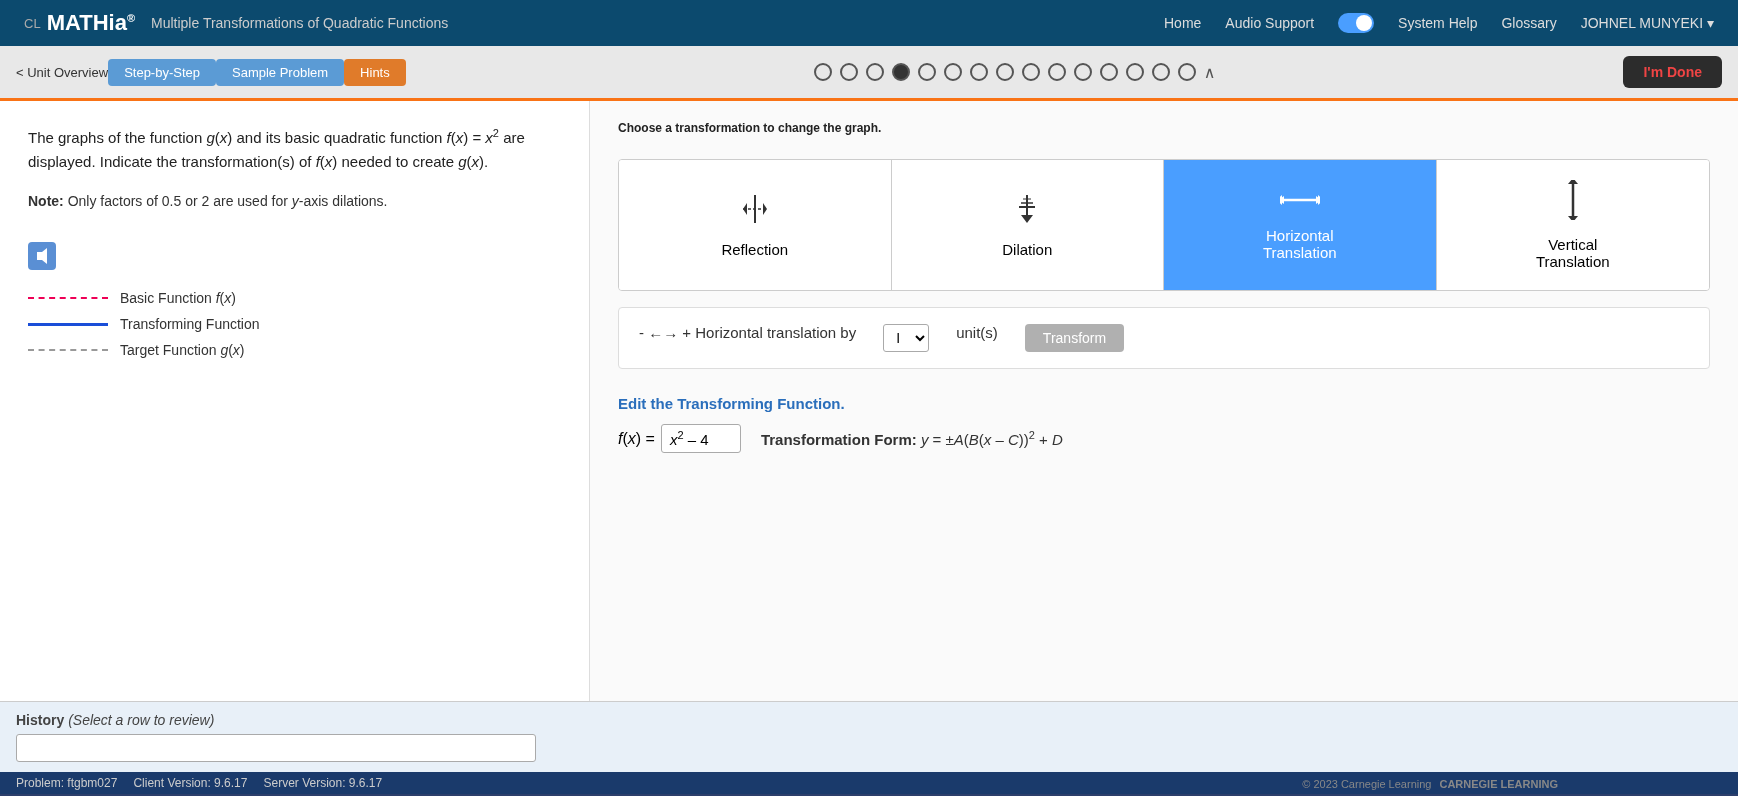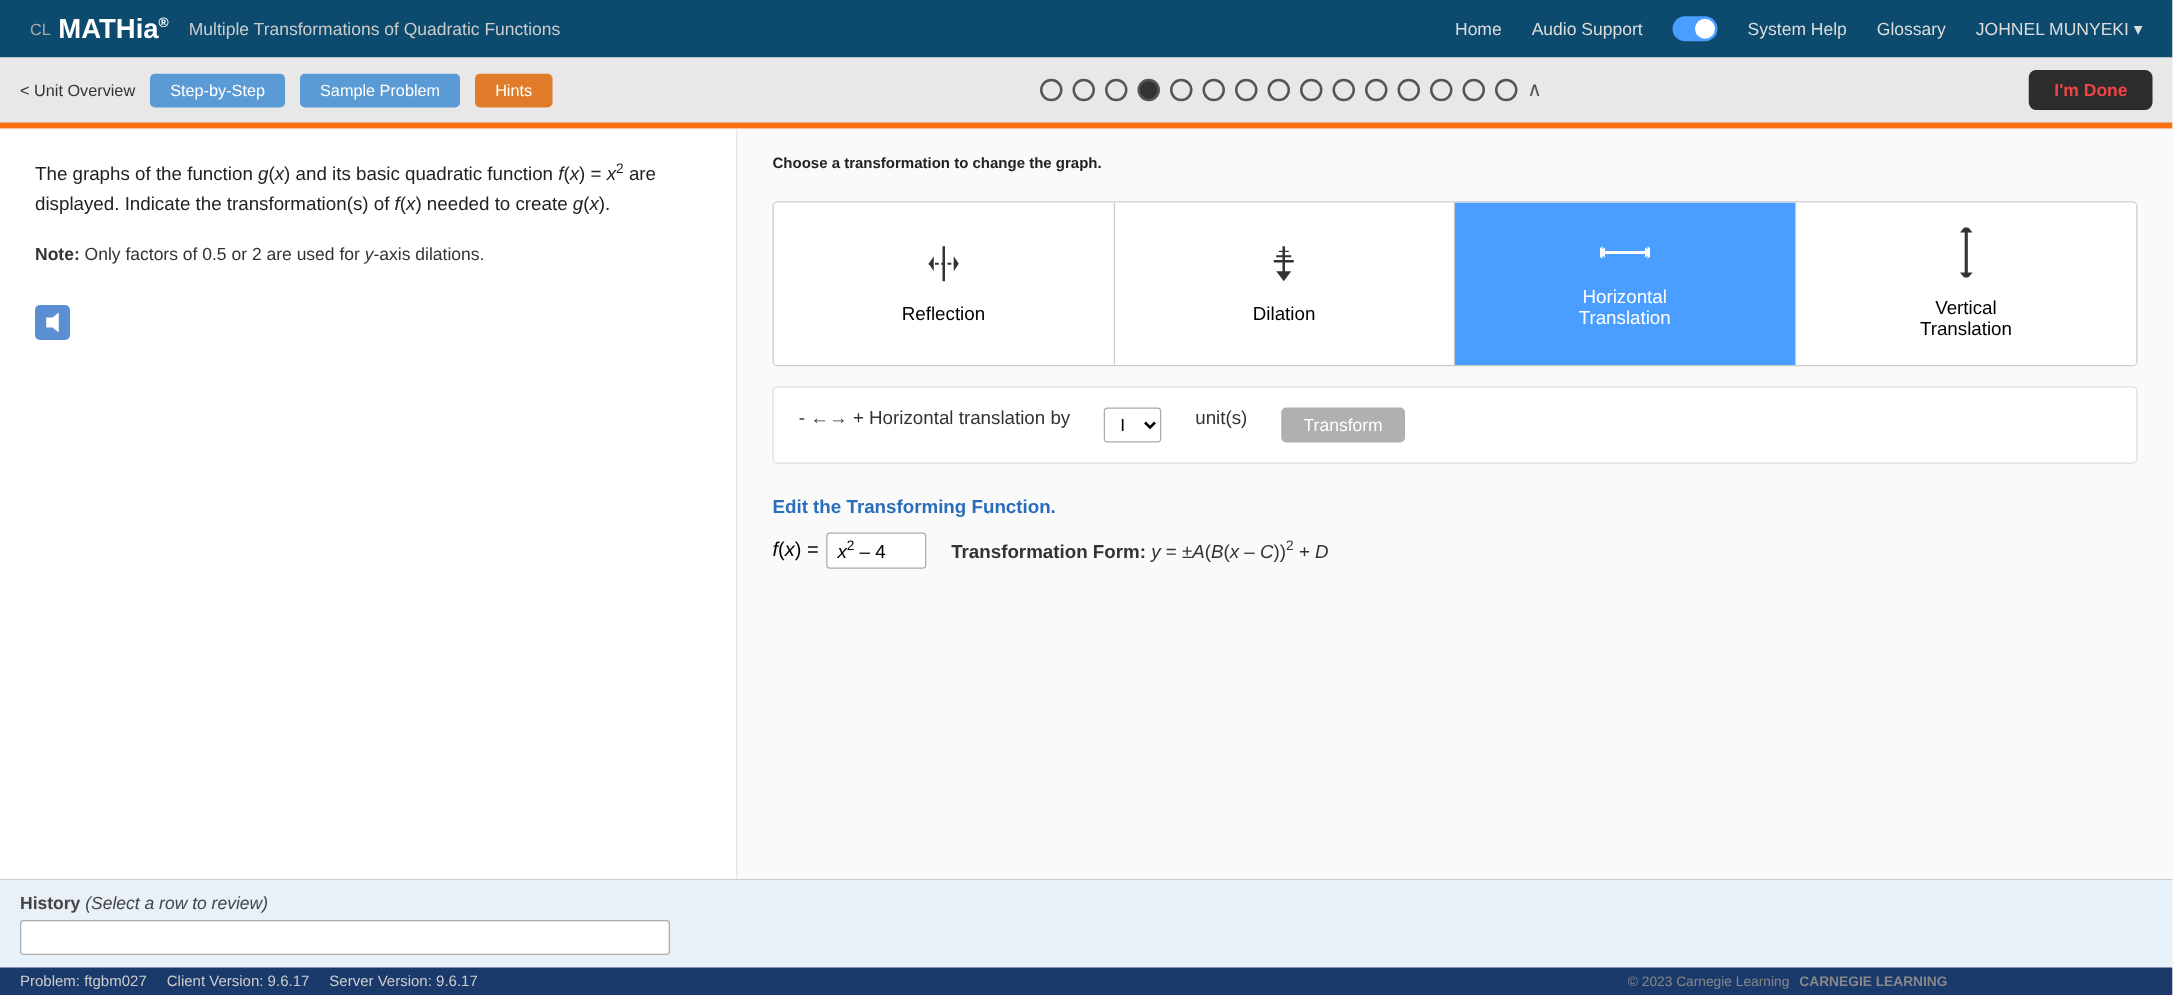--- a/index.html
+++ b/index.html
@@ -78,22 +78,21 @@
       color: #ddd;
       cursor: pointer;
     }
 
     
     .toolbar {
       background: #e8e8e8;
       display: flex;
       align-items: center;
       padding: 10px 16px;
-      gap: 12px;
-      border-bottom: 5px solid #f97316;
+      border-bottom: 3px solid #f97316;
     }
     .toolbar .btn-unit {
       background: none;
       border: none;
       color: #333;
       font-size: 13px;
       cursor: pointer;
       text-decoration: none;
     }
     .toolbar .btn {
@@ -442,20 +441,34 @@
     </p>
     <p class="note">
       <strong>Note:</strong> Only factors of 0.5 or 2 are used for <span class="math-italic">y</span>-axis dilations.
     </p>
     <div class="audio-icon">
       <svg width="16" height="16" viewBox="0 0 16 16" fill="white">
         <polygon points="3,4 3,12 8,12 13,16 13,0 8,4"></polygon>
         <path d="M10 5.5 Q13 8 10 10.5" stroke="white" fill="none" stroke-width="1.5"></path>
       </svg>
     </div>
+    <div class="legend">
+      <div class="legend-item">
+        <span class="legend-line-dashed-red"></span>
+        <span>Basic Function <span class="math-italic">f</span>(<span class="math-italic">x</span>)</span>
+      </div>
+      <div class="legend-item">
+        <span class="legend-line-solid-blue"></span>
+        <span>Transforming Function</span>
+      </div>
+      <div class="legend-item">
+        <span class="legend-line-dashed-gray"></span>
+        <span>Target Function <span class="math-italic">g</span>(<span class="math-italic">x</span>)</span>
+      </div>
+    </div>
   </div>
 
   <div class="right-panel">
     <div class="transform-title">Choose a transformation to change the graph.</div>
 
     <div class="transform-cards">
 
       <div class="transform-card">
         <span class="card-icon">
           <svg width="32" height="32" viewBox="0 0 32 32">

